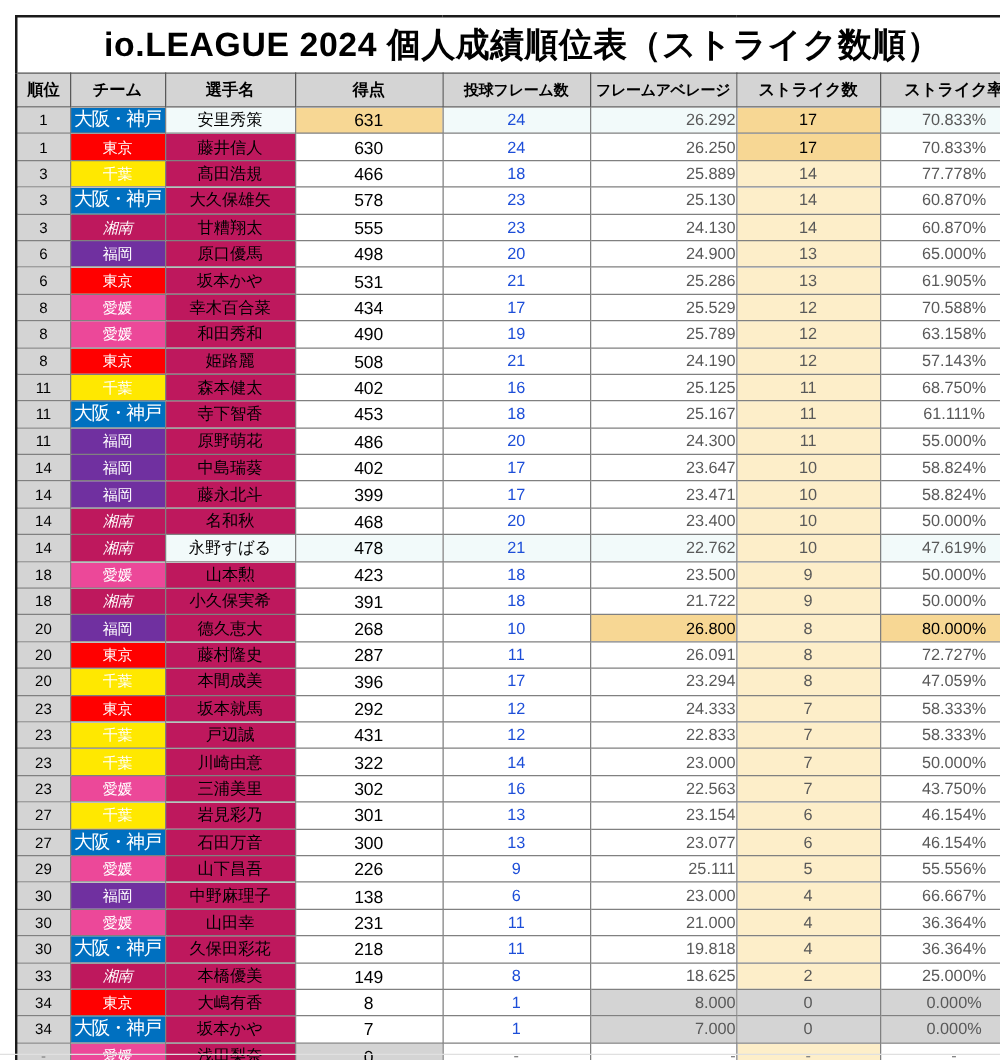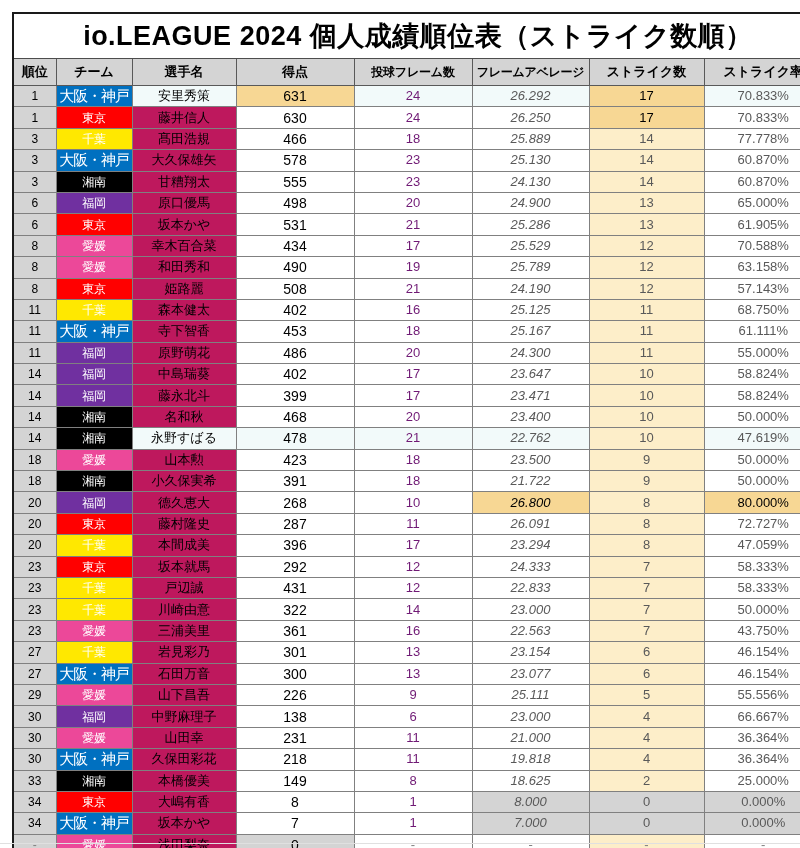--- a/index.html
+++ b/index.html
@@ -114,33 +114,32 @@
     font-weight: bold;
     color: #000;
     background: #ffffff;
     border: 1px solid #595959;
   }
 
   td.c-frames {
     width: 118px;
     text-align: center;
     font-size: 13px;
-    color: #701a75;
+    color: #1d4ed8;
     background: #ffffff;
     border: 1px solid #595959;
   }
 
   td.c-avg {
     width: 117px;
-    text-align: center;
+    text-align: right;
     font-size: 13px;
     color: #595959;
     background: #ffffff;
     border: 1px solid #595959;
-    font-style: italic;
   }
 
   td.c-strikes {
     width: 115px;
     text-align: center;
     font-size: 13px;
     color: #595959;
     background: #fdeec9;
     border: 1px solid #595959;
   }
@@ -163,21 +162,21 @@
 
   
   td.hi   { background: #f7d794 !important; color: #000 !important; }
   td.gray { background: #d4d4d4 !important; }
   td.dash { color: #808080; }
 
   
   .t-osaka { background: #0070c0; }
   .t-tokyo { background: #ff0000; }
   .t-chiba { background: #ffe800; }
-  .t-shonan{ background: #000000; }
+  .t-shonan{ background: #be185d; font-style: italic; }
   .t-fukuoka{background: #7030a0; }
   .t-ehime { background: #ec4899; }
 
   #footline {
     position: absolute;
     left: 0;
     top: 843px;
     width: 800px;
     height: 1px;
     background: #e0e0e0;
@@ -463,21 +462,21 @@
           <td class="c-score">322</td>
           <td class="c-frames">14</td>
           <td class="c-avg">23.000</td>
           <td class="c-strikes">7</td>
           <td class="c-rate">50.000%</td>
         </tr>
         <tr>
           <td class="c-rank">23</td>
           <td class="c-team t-ehime">愛媛</td>
           <td class="c-name">三浦美里</td>
-          <td class="c-score">361</td>
+          <td class="c-score">302</td>
           <td class="c-frames">16</td>
           <td class="c-avg">22.563</td>
           <td class="c-strikes">7</td>
           <td class="c-rate">43.750%</td>
         </tr>
         <tr>
           <td class="c-rank">27</td>
           <td class="c-team t-chiba">千葉</td>
           <td class="c-name">岩見彩乃</td>
           <td class="c-score">301</td>

